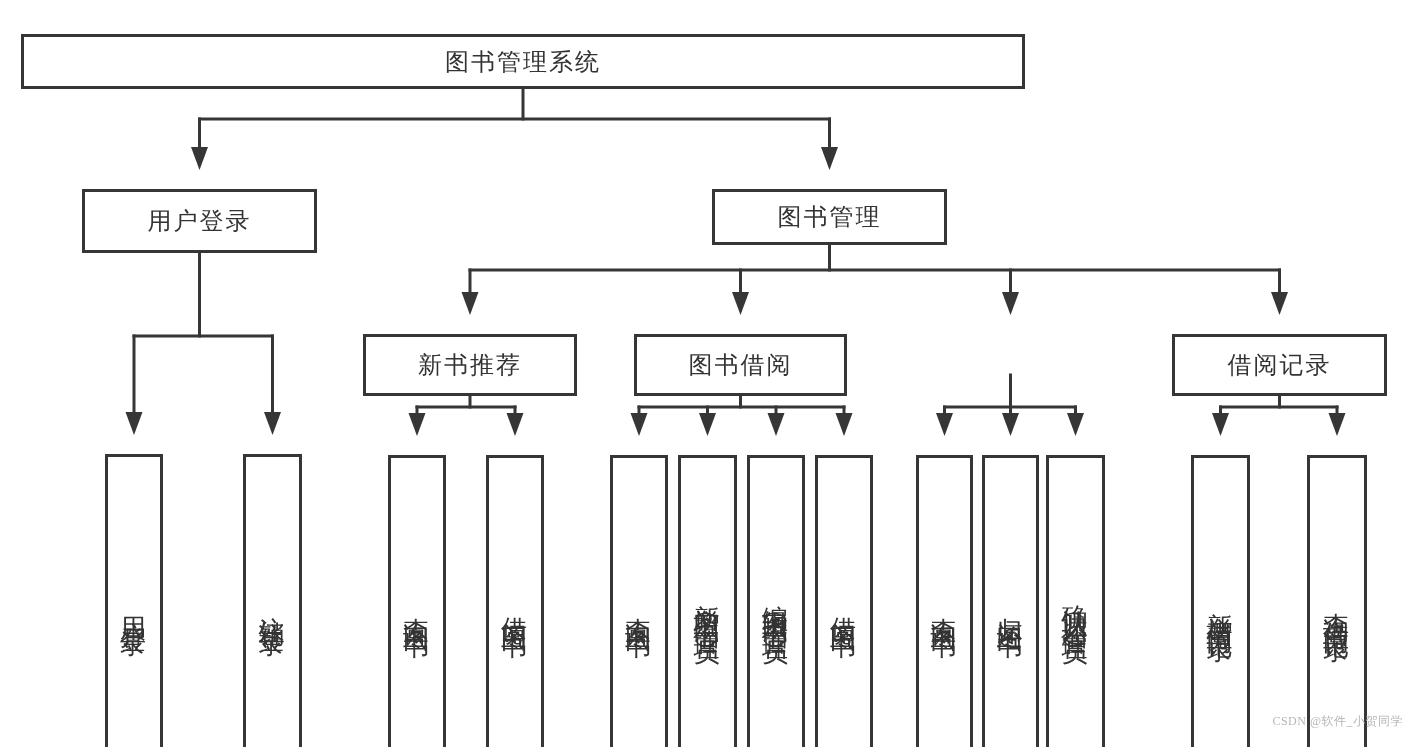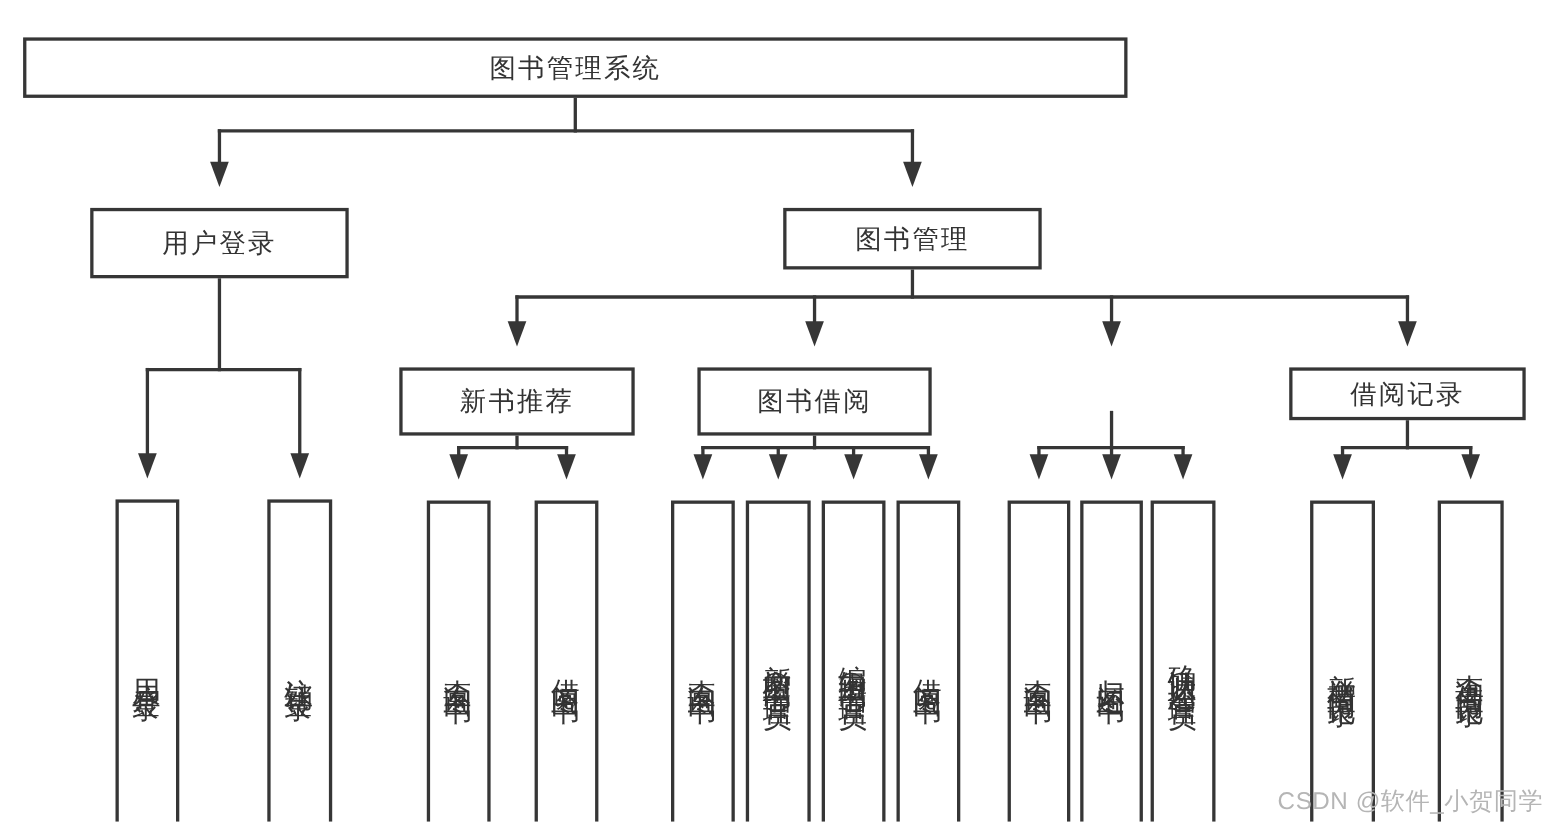--- a/index.html
+++ b/index.html
@@ -49,24 +49,25 @@
       writing-mode: vertical-rl;
       text-orientation: mixed;
       font-size: 26px;
       letter-spacing: 5px;
     }
     .watermark {
       position: absolute;
       right: 2px;
       top: 713px;
       z-index: 3;
-      font-size: 22px;
+      font-size: 12px;
       letter-spacing: 0.5px;
       color: var(--wm, #b5b5b5);
       white-space: nowrap;
+      font-family: Liberation Serif, serif;
     }
   </style>
 </head>
 <body>
 
 <div class="stage" style="--line: #363636; --text: #333333; --bg: #ffffff; --wm: #b5b5b5;">
   <svg id="connector-layer" class="connectors" width="1405" height="747" viewBox="0 0 1405 747">
       <line x1="523" y1="68" x2="523" y2="119" stroke="#363636" stroke-width="3" stroke-linecap="square"></line>
       <line x1="199.5" y1="119" x2="829.5" y2="119" stroke="#363636" stroke-width="3" stroke-linecap="square"></line>
       <line x1="199.5" y1="119" x2="199.5" y2="150" stroke="#363636" stroke-width="3" stroke-linecap="square"></line>
@@ -121,21 +122,21 @@
       <polygon points="1328.5,413 1345.5,413 1337,436" fill="#363636"></polygon>
     </svg>
   <div id="node-layer">
       <div class="node h" style="left: 21px; top: 13px; width: 1004px; height: 55px;">图书管理系统</div>
       <div class="node h" style="left: 82px; top: 168px; width: 235px; height: 64px;">用户登录</div>
       <div class="node h" style="left: 712px; top: 168px; width: 235px; height: 56px;">图书管理</div>
       <div class="node v" style="left: 105px; top: 433px; width: 58px; height: 304px;">用户登录</div>
       <div class="node v" style="left: 243px; top: 433px; width: 59px; height: 304px;">注销登录</div>
       <div class="node h" style="left: 363px; top: 313px; width: 214px; height: 62px;">新书推荐</div>
       <div class="node h" style="left: 634px; top: 313px; width: 213px; height: 62px;">图书借阅</div>
-      <div class="node h" style="left: 1172px; top: 313px; width: 215px; height: 48px;">借阅记录</div>
+      <div class="node h" style="left: 1172px; top: 313px; width: 215px; height: 62px;">借阅记录</div>
       <div class="node v" style="left: 388px; top: 434px; width: 58px; height: 303px;">查询图书</div>
       <div class="node v" style="left: 486px; top: 434px; width: 58px; height: 303px;">借阅图书</div>
       <div class="node v" style="left: 610px; top: 434px; width: 58px; height: 303px;">查询图书</div>
       <div class="node v" style="left: 678px; top: 434px; width: 59px; height: 303px;">新增图书（管理员）</div>
       <div class="node v" style="left: 747px; top: 434px; width: 58px; height: 303px;">编辑图书（管理员）</div>
       <div class="node v" style="left: 815px; top: 434px; width: 58px; height: 303px;">借阅图书</div>
       <div class="node v" style="left: 916px; top: 434px; width: 57px; height: 303px;">查询图书</div>
       <div class="node v" style="left: 982px; top: 434px; width: 57px; height: 303px;">归还图书</div>
       <div class="node v" style="left: 1046px; top: 434px; width: 59px; height: 303px;">确认归还（管理员）</div>
       <div class="node v" style="left: 1191px; top: 434px; width: 59px; height: 303px;">新增借阅记录</div>

